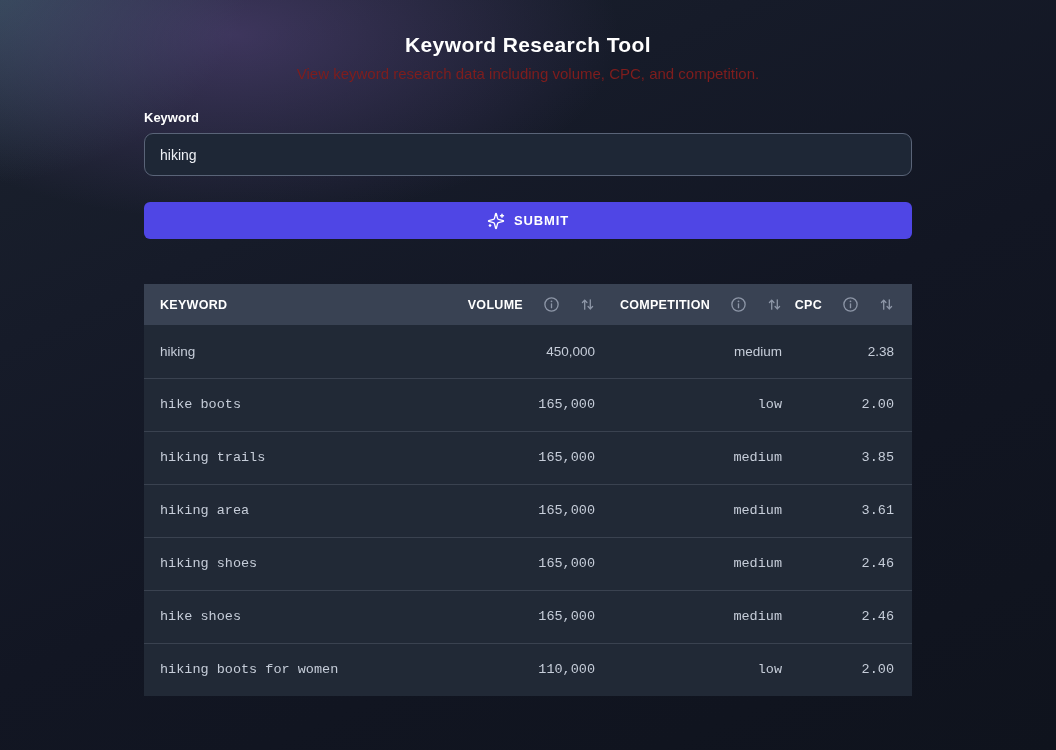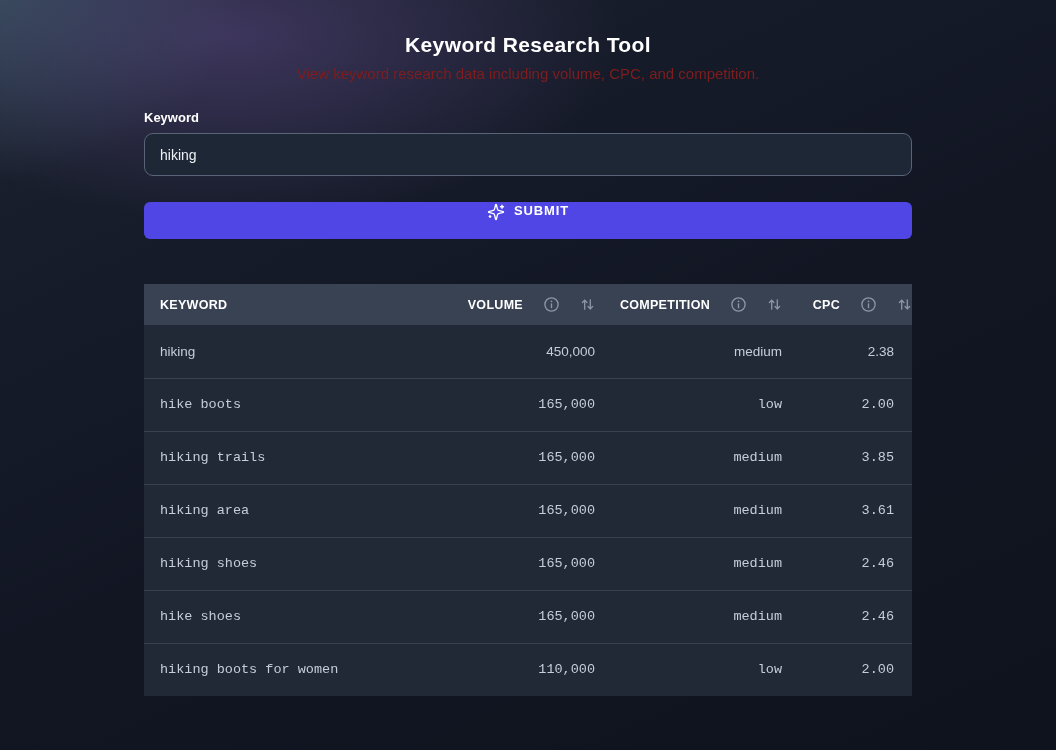--- a/index.html
+++ b/index.html
@@ -32,38 +32,38 @@
     background: #1e2736; border: 1px solid #5a6478; border-radius: 9px;
     color: #eef1f6; font-size: 14px; padding: 0 15px;
     font-family: "Liberation Sans", sans-serif;
     outline: none;
   }
 
   .submit-button {
     margin-top: 26px; width: 100%; height: 37px;
     background: #4f46e5; border: none; border-radius: 6px;
     color: #ffffff; font-size: 13px; font-weight: 700; letter-spacing: 0.9px;
-    display: flex; align-items: flex-start; justify-content: center; gap: 9px;
+    display: flex; align-items: center; justify-content: center; gap: 9px;
     cursor: pointer; font-family: "Liberation Sans", sans-serif;
   }
 
   table.results {
     margin-top: 45px; width: 768px;
     border-collapse: collapse; table-layout: fixed;
   }
   thead tr { height: 41px; background: #394253; }
   th {
     color: #ffffff; font-size: 12.5px; font-weight: 700; letter-spacing: 0.3px;
     padding: 0;
   }
   th .hgroup {
     display: flex; align-items: center; justify-content: flex-end; gap: 20px;
   }
   th.col-keyword { text-align: left; padding-left: 16px; }
-  th.col-cpc .hgroup { }
+  th.col-cpc .hgroup { padding-right: 18px; }
 
   tbody tr { height: 53px; background: #212936; }
   tbody tr + tr { border-top: 1px solid #3a4250; font-family: Liberation Mono, monospace; }
   td { color: #c6cdd9; font-size: 13.5px; padding: 0; }
   td.cell-keyword { text-align: left; padding-left: 16px; }
   td.cell-right { text-align: right; }
   td.cell-cpc { padding-right: 18px; }
 
   .icon { display: inline-flex; align-items: center; }
 </style>

